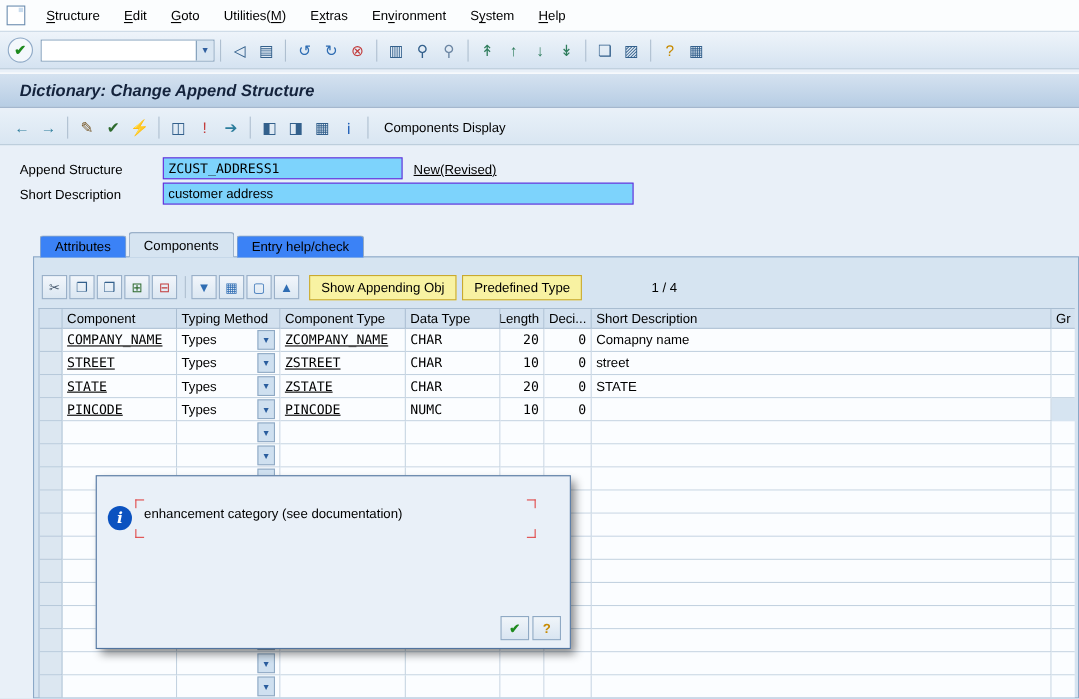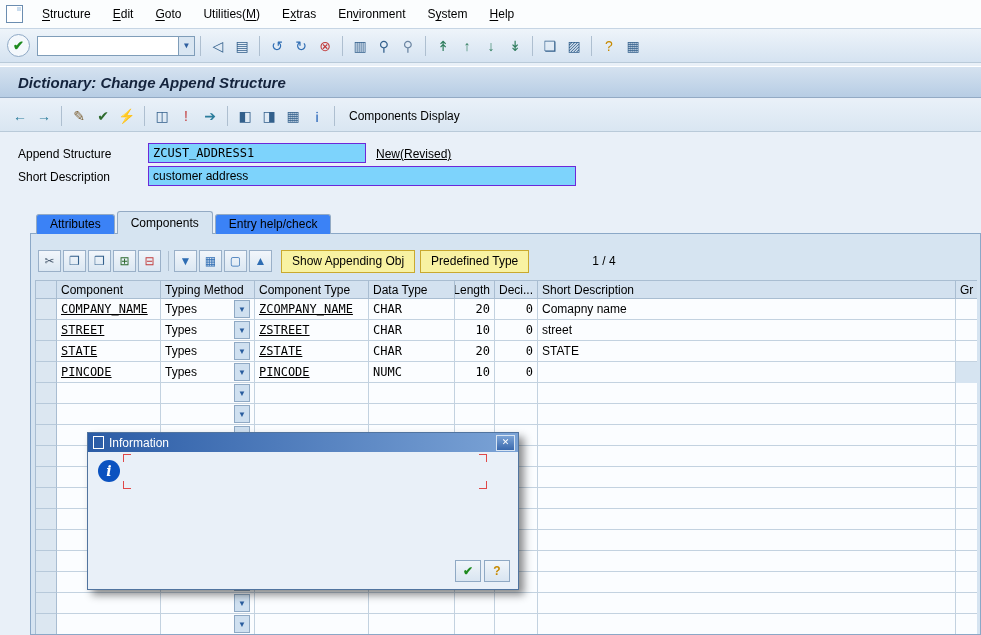--- a/index.html
+++ b/index.html
@@ -474,29 +474,25 @@
         <div class="gcell mono"></div>
         <div class="gcell mono num"></div>
         <div class="gcell mono num"></div>
         <div class="gcell"></div>
         <div class="gcell"></div>
       </div>
     </div>
 </div>
 
 <div class="dialog">
-  <div class="dlg-title">
-    <span class="dlg-title-icon"></span>
-    <span>Information</span>
-    <span class="dlg-close">✕</span>
-  </div>
   <div class="info-icon">i</div>
   <div class="br br-tl"></div>
   <div class="br br-tr"></div>
   <div class="br br-bl"></div>
   <div class="br br-br"></div>
   <div class="dlg-msg">
+    <div>enhancement category (see documentation)</div>
   </div>
   <div class="dlg-buttons">
     <span class="dlg-btn confirm">✔</span>
     <span class="dlg-btn help">?</span>
   </div>
 </div>
 
 </body></html>

